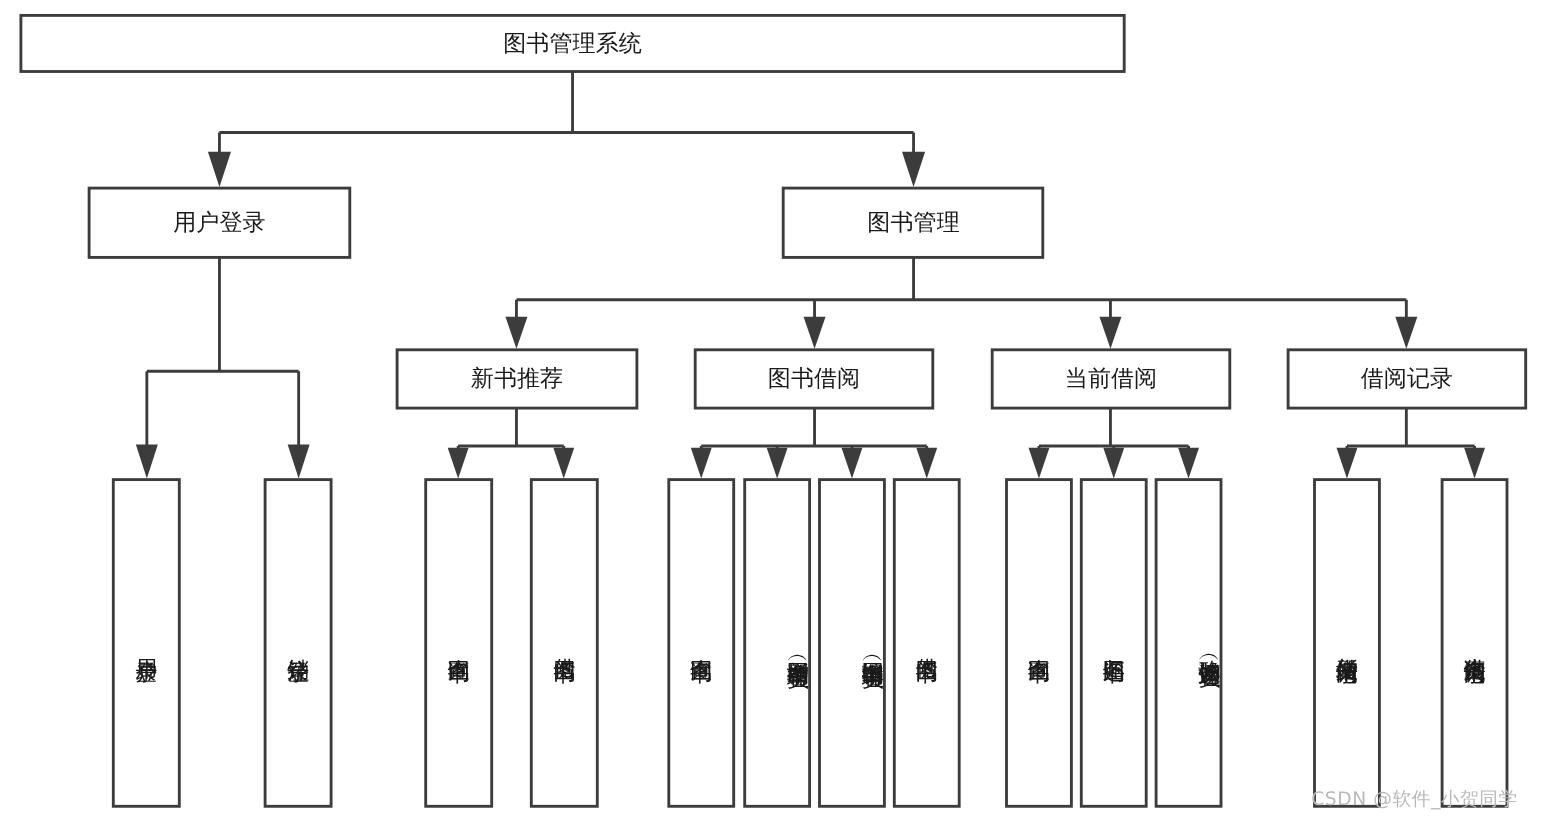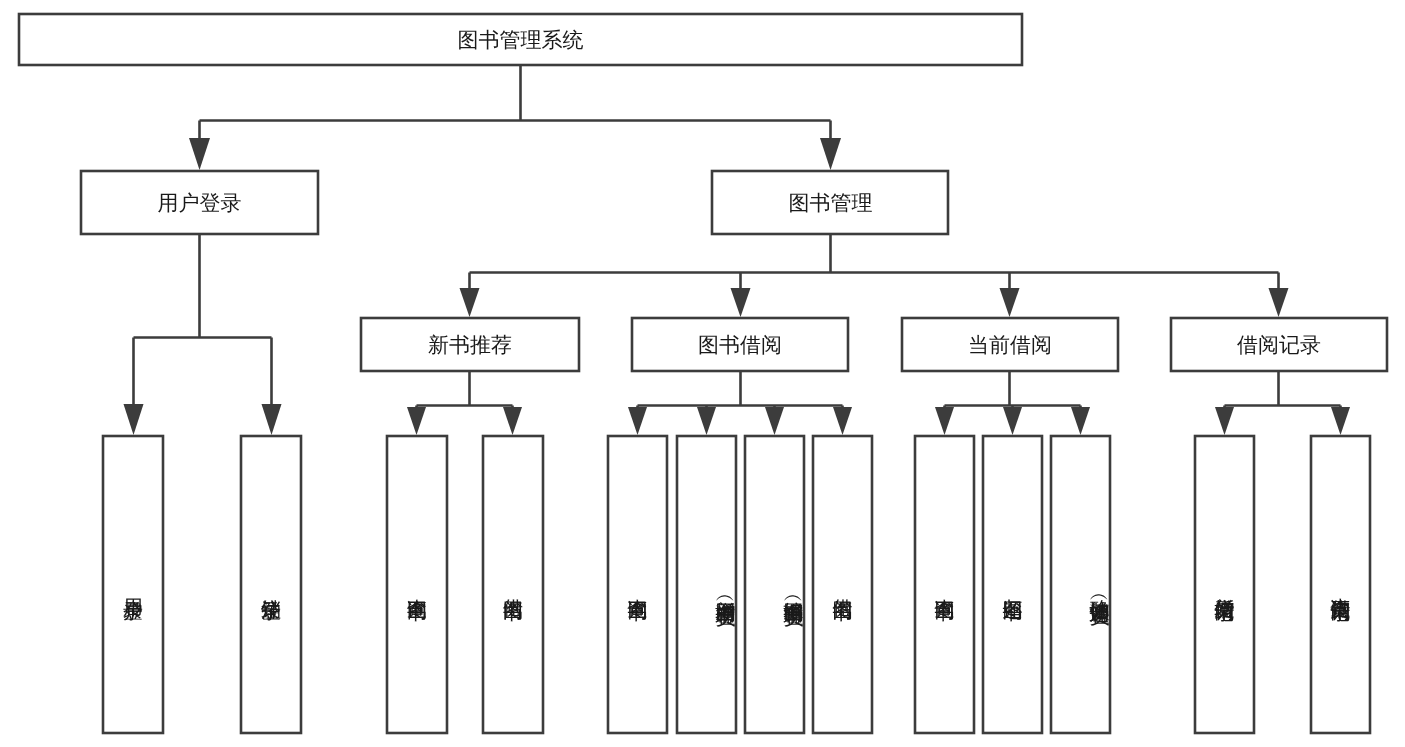--- a/index.html
+++ b/index.html
@@ -182,14 +182,15 @@
   <div class="leaf-label" style="left:608px;  top:436px; width:59px; height:297px;">查询图书</div>
   <div class="leaf-label" style="left:677px;  top:436px; width:59px; height:297px; align-items:flex-start; padding-top:10px; box-sizing:border-box;">新增图书（管理员）</div>
   <div class="leaf-label" style="left:745px;  top:436px; width:59px; height:297px; align-items:flex-start; padding-top:10px; box-sizing:border-box;">编辑图书（管理员）</div>
   <div class="leaf-label" style="left:813px;  top:436px; width:59px; height:297px;">借阅图书</div>
   <div class="leaf-label" style="left:915px;  top:436px; width:59px; height:297px;">查询图书</div>
   <div class="leaf-label" style="left:983px;  top:436px; width:59px; height:297px;">归还图书</div>
   <div class="leaf-label" style="left:1051px; top:436px; width:59px; height:297px; align-items:flex-start; padding-top:8px; box-sizing:border-box;">确认归还（管理员）</div>
   <div class="leaf-label" style="left:1195px; top:436px; width:59px; height:297px;">新增借阅记录</div>
   <div class="leaf-label" style="left:1311px; top:436px; width:59px; height:297px;">查询借阅记录</div>
 
+  <div class="watermark" style="left:1192px; top:715px;">CSDN @软件_小贺同学</div>
 
 </div>
 
 </body></html>

